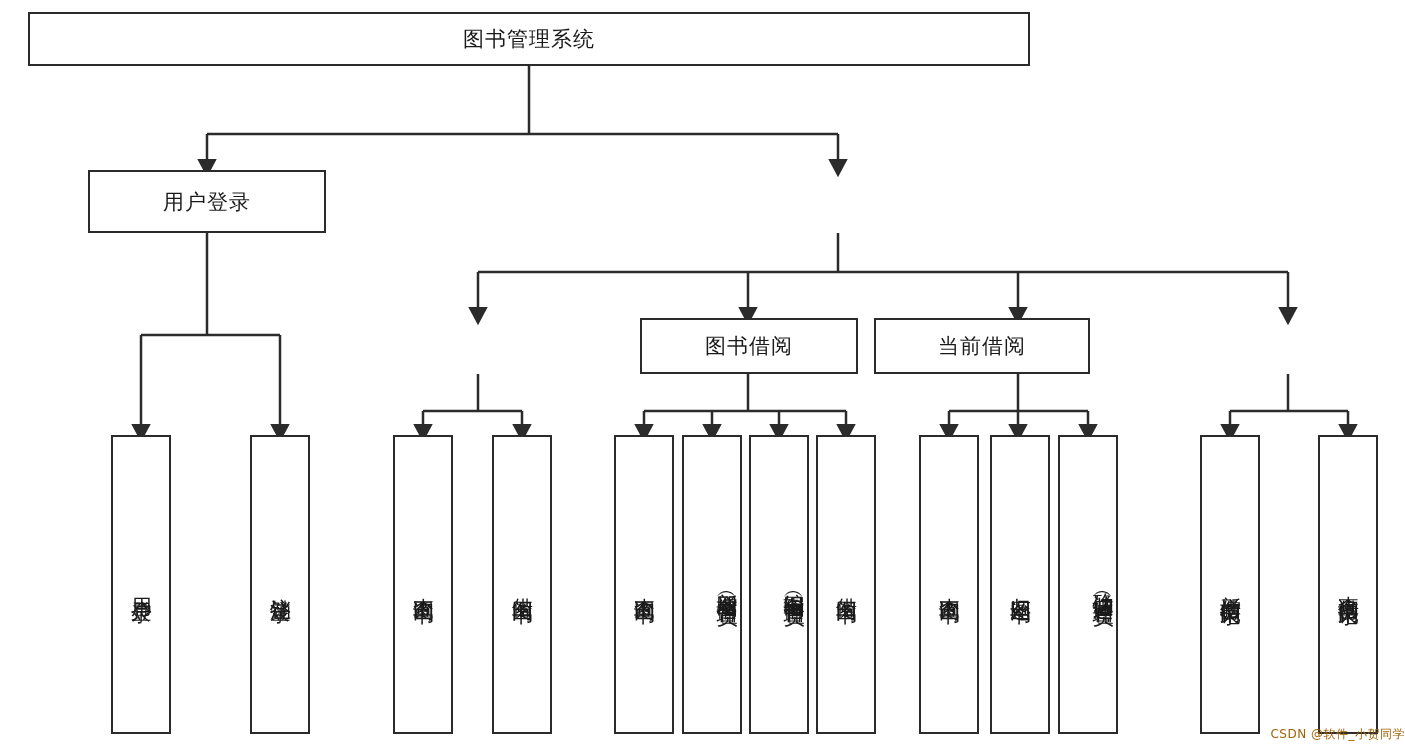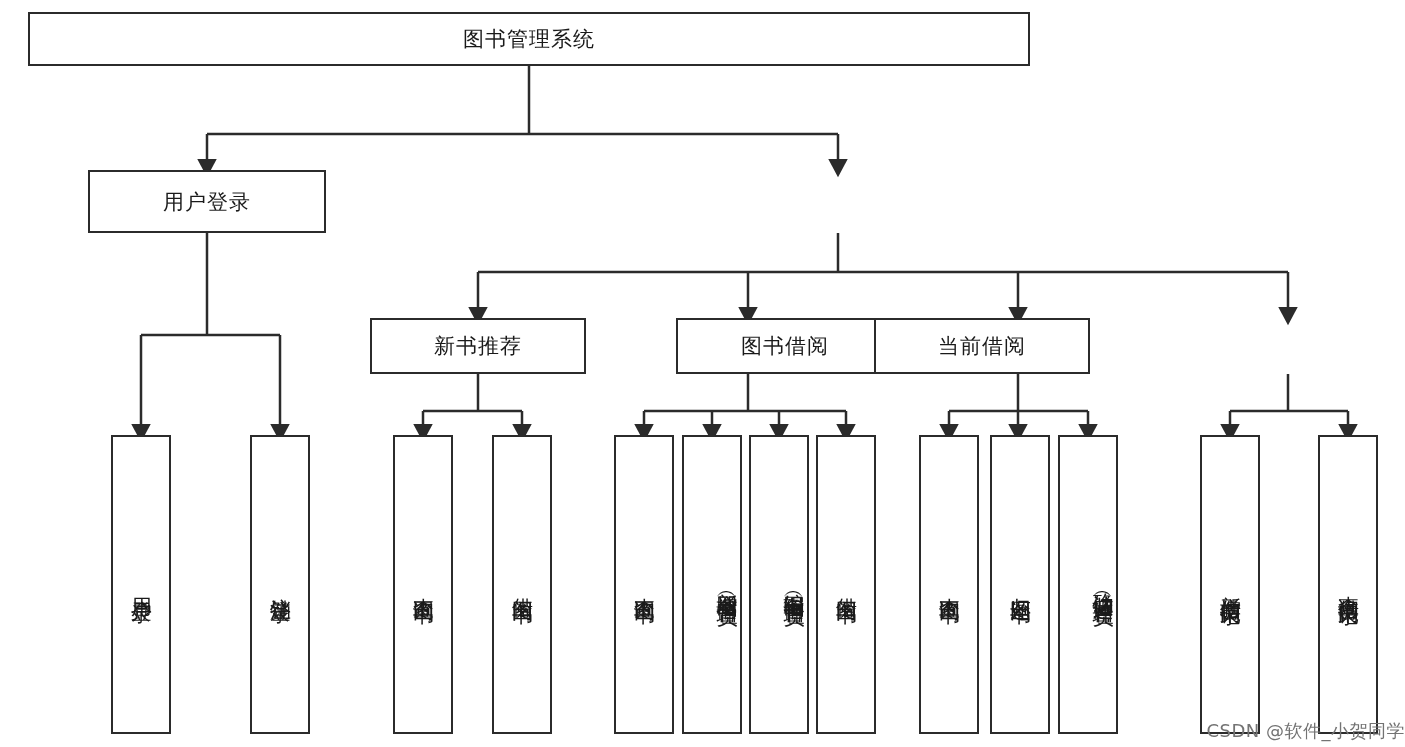--- a/index.html
+++ b/index.html
@@ -5,21 +5,21 @@
   html,body{margin:0;padding:0;background:#ffffff;}
   body{font-family:"DejaVu Sans","Liberation Sans",sans-serif;}
   #canvas{position:relative;width:1405px;height:747px;background:#ffffff;overflow:hidden;margin-left:8px;}
   #wires{position:absolute;left:0;top:0;width:1405px;height:747px;pointer-events:none;}
   .node{position:absolute;box-sizing:border-box;background:#ffffff;border:2.5px solid #2b2b2b;
         display:flex;align-items:center;justify-content:center;color:#1a1a1a;}
   .node.h{font-size:21px;letter-spacing:1px;}
   .node.v{writing-mode:vertical-rl;text-orientation:upright;font-size:21px;line-height:1.28;
           letter-spacing:2px;padding:10px 0;align-items:flex-start;justify-content:center;}
   .node.v.mid{align-items:center;}
-  .watermark{position:absolute;right:8px;bottom:4px;font-size:18px;color:#737373;
+  .watermark{position:absolute;right:8px;bottom:4px;font-size:12px;color:#a16207;
              letter-spacing:.5px;white-space:nowrap;}
 </style>
 </head>
 <body>
 
 <div id="canvas">
 
   <svg id="wires" viewBox="0 0 1405 747">
     <defs>
       <marker id="ah" markerWidth="12" markerHeight="12" refX="2.2" refY="4" orient="auto" markerUnits="strokeWidth">
@@ -67,22 +67,21 @@
       <path d="M1222,411 L1340,411"></path>
       <path d="M1222,411 L1222,429" marker-end="url(#ah)"></path>
       <path d="M1340,411 L1340,429" marker-end="url(#ah)"></path>
     </g>
   </svg>
 
   <div class="node h" id="n-root" style="left: 20px; top: 12px; width: 1002px; height: 54px;">图书管理系统</div>
 
   <div class="node h" id="n-l2-0" style="left: 80px; top: 170px; width: 238px; height: 63px;">用户登录</div>
 
-  <div class="node h" id="n-l3-0" style="left: 362px; top: 318px; width: 216px; height: 56px;">新书推荐</div>
-  <div class="node h" id="n-l3-1" style="left: 668px; top: 318px; width: 218px; height: 56px;">图书借阅</div>
+  <div class="node h" id="n-l3-1" style="left: 632px; top: 318px; width: 218px; height: 56px;">图书借阅</div>
   <div class="node h" id="n-l3-2" style="left: 866px; top: 318px; width: 216px; height: 56px; font-family: Liberation Serif, serif;">当前借阅</div>
 
   <div class="node v mid" id="n-lf-0" style="left: 103px; top: 435px; width: 60px; height: 299px;">用户登录</div>
   <div class="node v mid" id="n-lf-1" style="left: 242px; top: 435px; width: 60px; height: 299px;">注销登录</div>
   <div class="node v mid" id="n-lf-2" style="left: 385px; top: 435px; width: 60px; height: 299px;">查询图书</div>
   <div class="node v mid" id="n-lf-3" style="left: 484px; top: 435px; width: 60px; height: 299px;">借阅图书</div>
   <div class="node v mid" id="n-lf-4" style="left: 606px; top: 435px; width: 60px; height: 299px;">查询图书</div>
   <div class="node v" id="n-lf-5" style="left: 674px; top: 435px; width: 60px; height: 299px;">新增图书（管理员）</div>
   <div class="node v" id="n-lf-6" style="left: 741px; top: 435px; width: 60px; height: 299px;">编辑图书（管理员）</div>
   <div class="node v mid" id="n-lf-7" style="left: 808px; top: 435px; width: 60px; height: 299px;">借阅图书</div>

